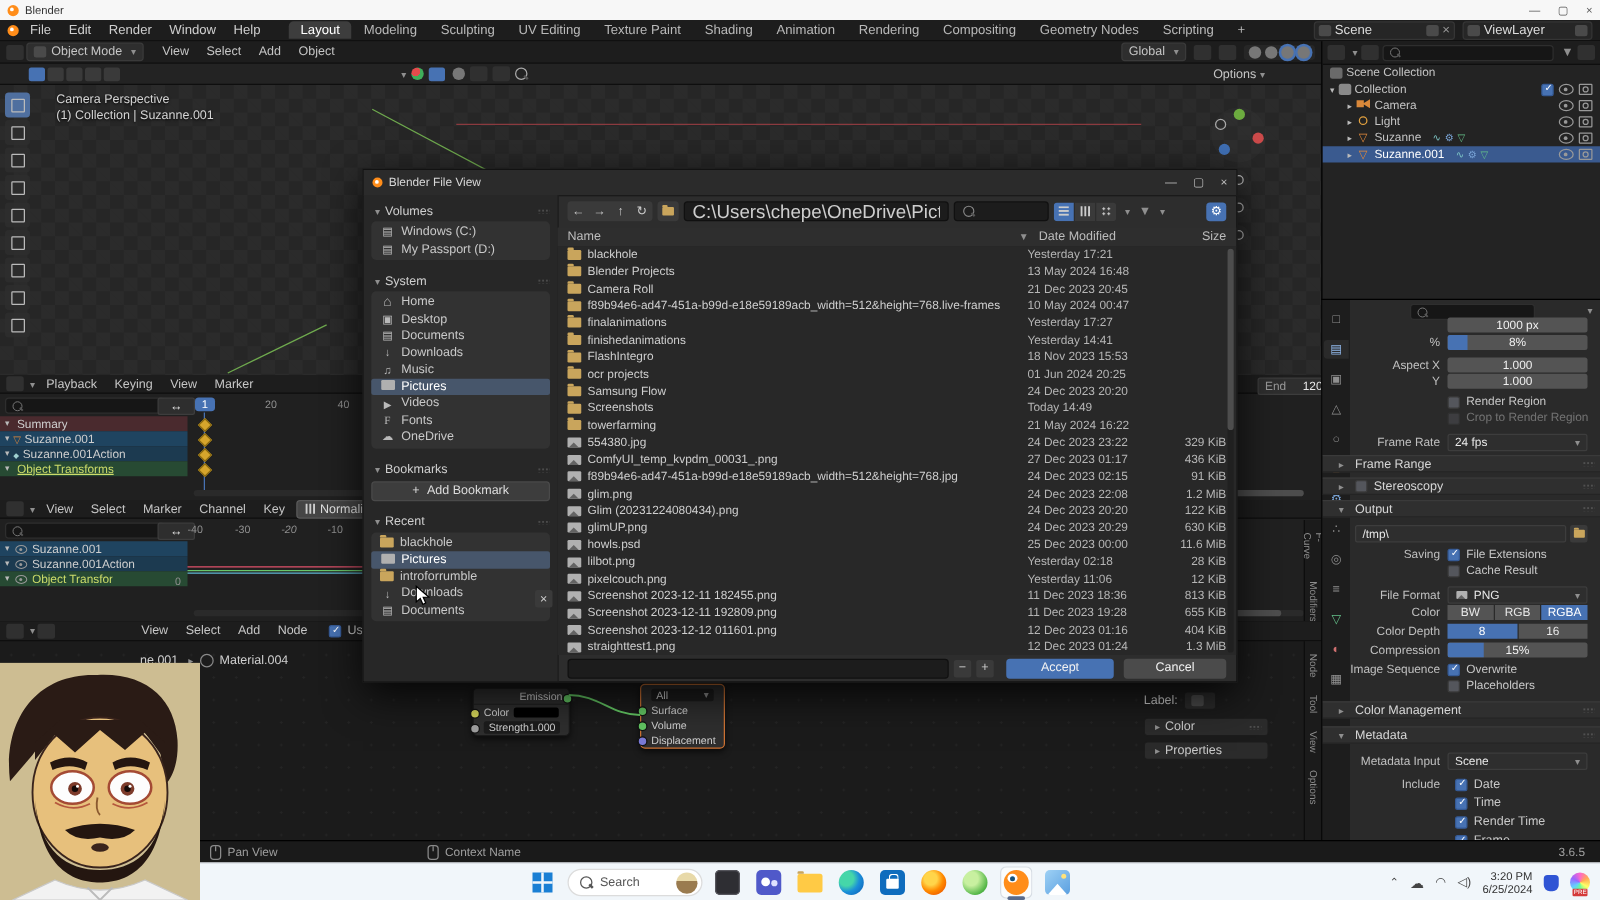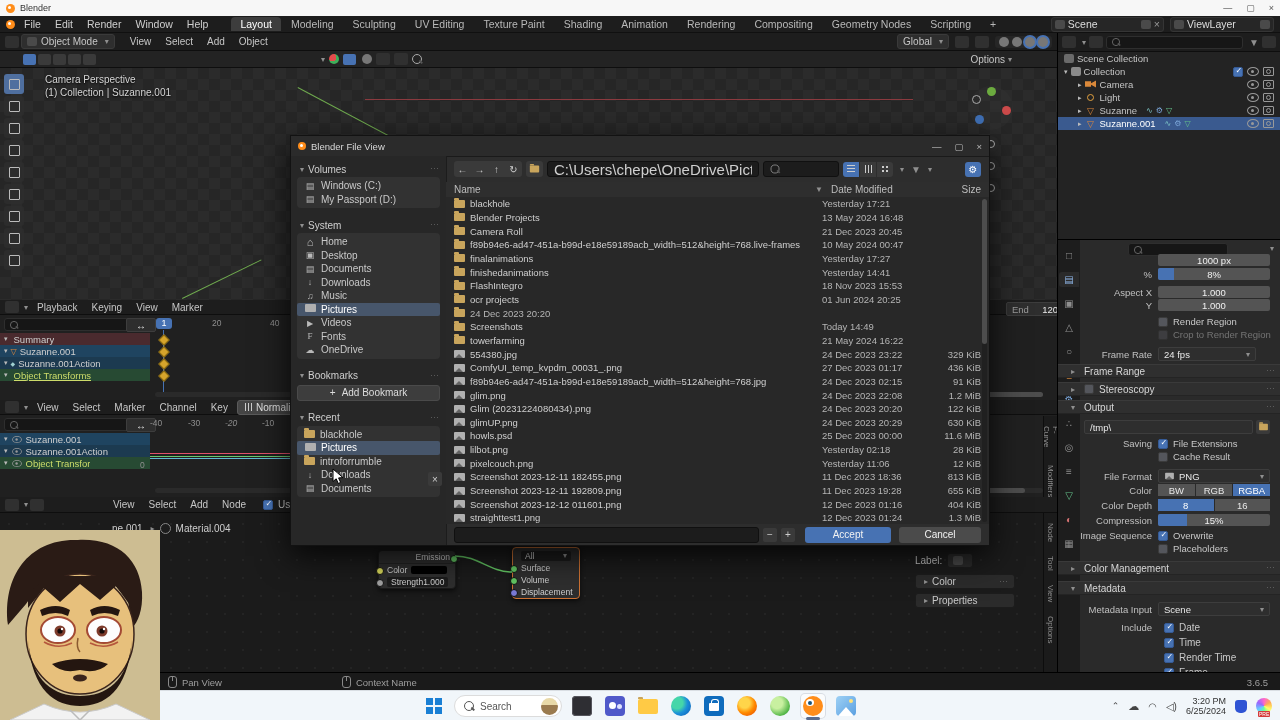--- a/index.html
+++ b/index.html
@@ -717,21 +717,21 @@
     </div>
     <div class="prow" style="left:22px;top:89px;width:198px;opacity:.45;">
       <span class="plab"></span>
         <span class="chkrow">
           <span class="cbx"></span>
           <span>Crop to Render Region</span>
         </span>
     </div>
     <div class="prow" style="left:22px;top:107px;width:198px;">
       <span class="plab">Frame Rate</span>
-      <span class="pdrop" style="flex:1;margin-right:22px;justify-content:space-between;">
+      <span class="pdrop" style="flex:1;margin-right:8px;justify-content:space-between;">
           <span>24 fps</span>
           <span class="car">▾</span>
         </span>
     </div>
     <div class="sect" style="top:124px;">
       <span class="car" style="position:absolute;left:10px;">▸</span>
       <span>Frame Range</span>
       <span class="grip" style="margin-left:auto;margin-right:5px;"></span>
     </div>
     <div class="sect" style="top:142px;">
@@ -1101,20 +1101,21 @@
               <span class="fold ficon-folder"></span>
 
               <span class="fname">ocr projects</span>
               <span class="fdate">01 Jun 2024 20:25</span>
               <span class="fsize"></span>
             </div>
 
             <div class="frow folder">
               <span class="fold ficon-folder"></span>
 
+              <span class="fname">Samsung Flow</span>
               <span class="fdate">24 Dec 2023 20:20</span>
               <span class="fsize"></span>
             </div>
 
             <div class="frow folder">
               <span class="fold ficon-folder"></span>
 
               <span class="fname">Screenshots</span>
               <span class="fdate">Today 14:49</span>
               <span class="fsize"></span>

